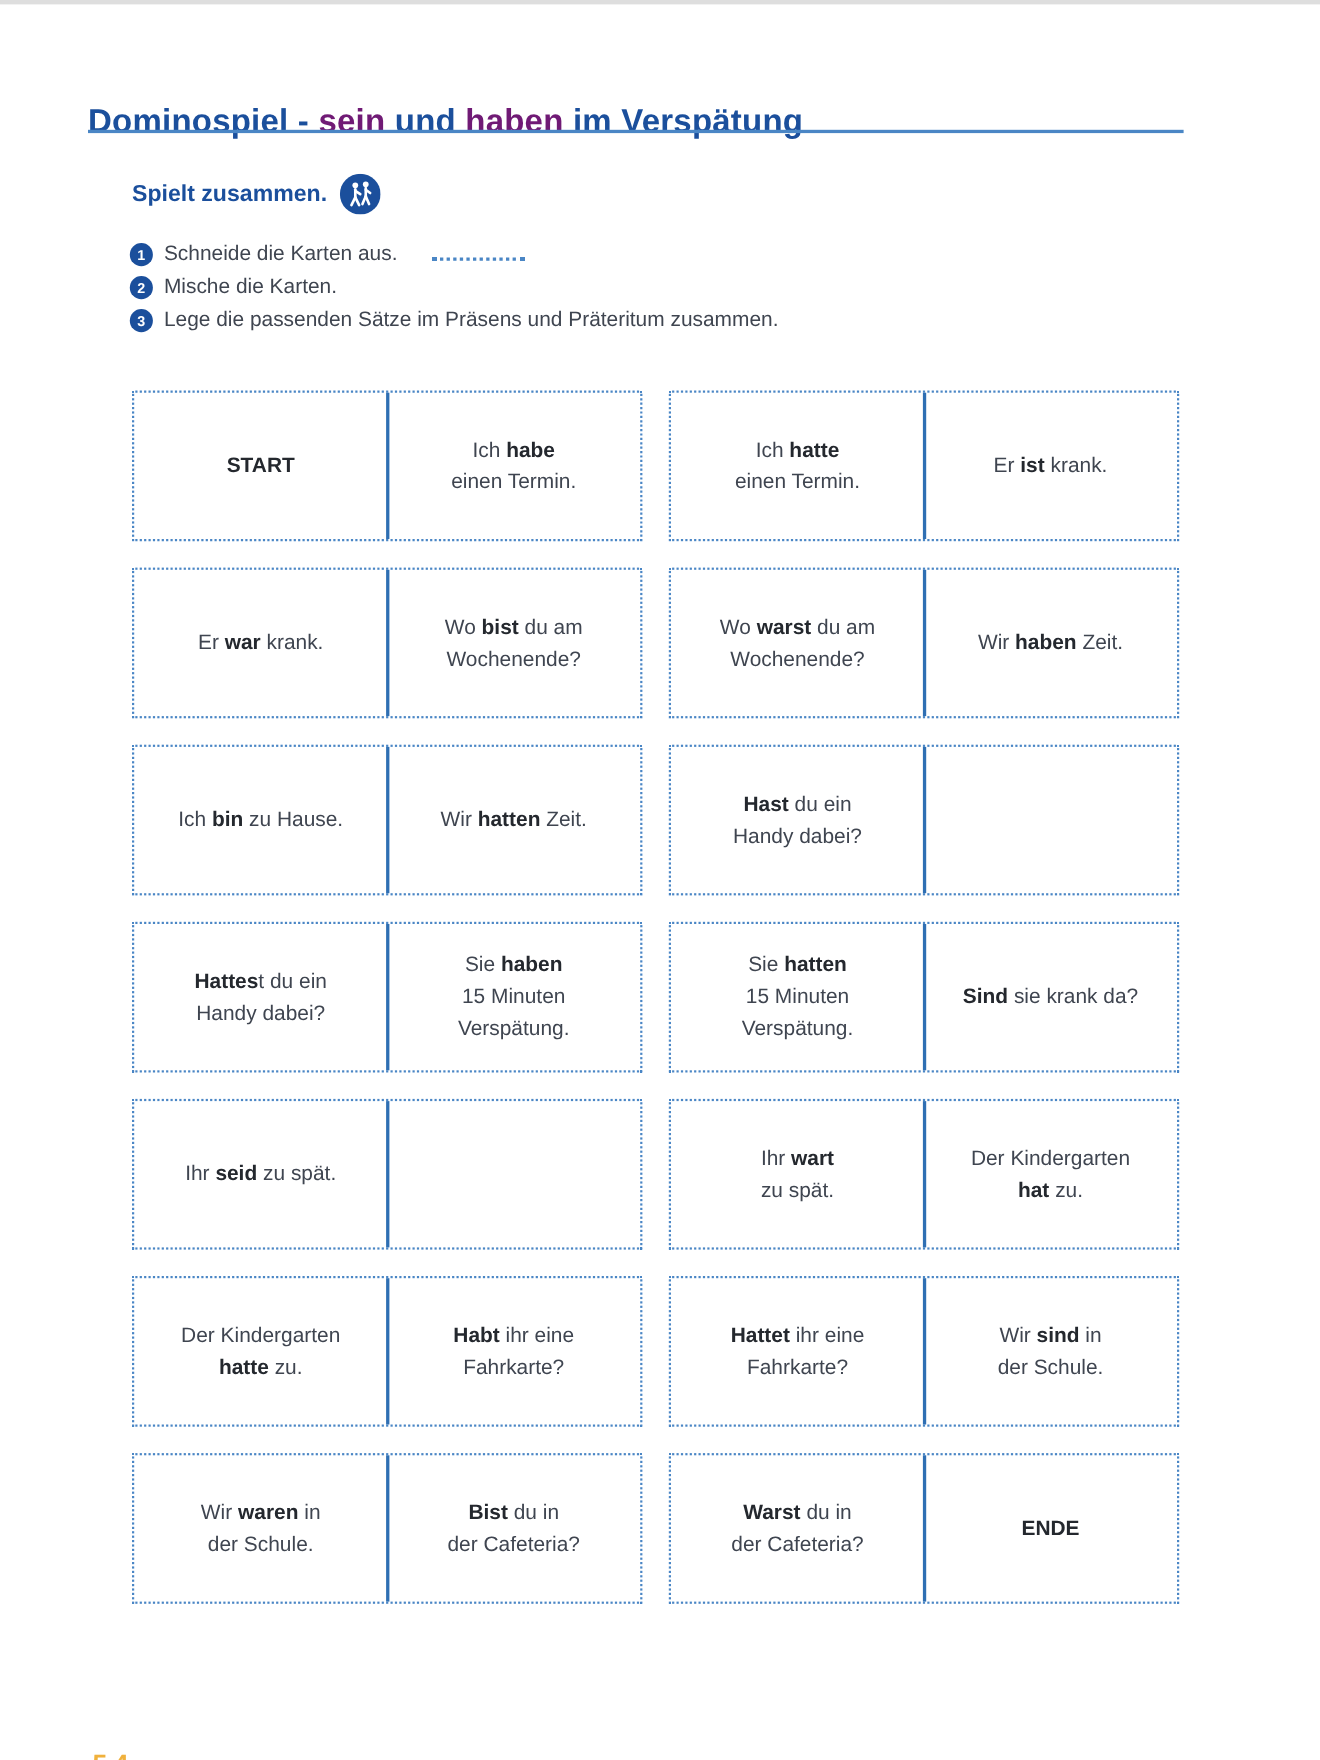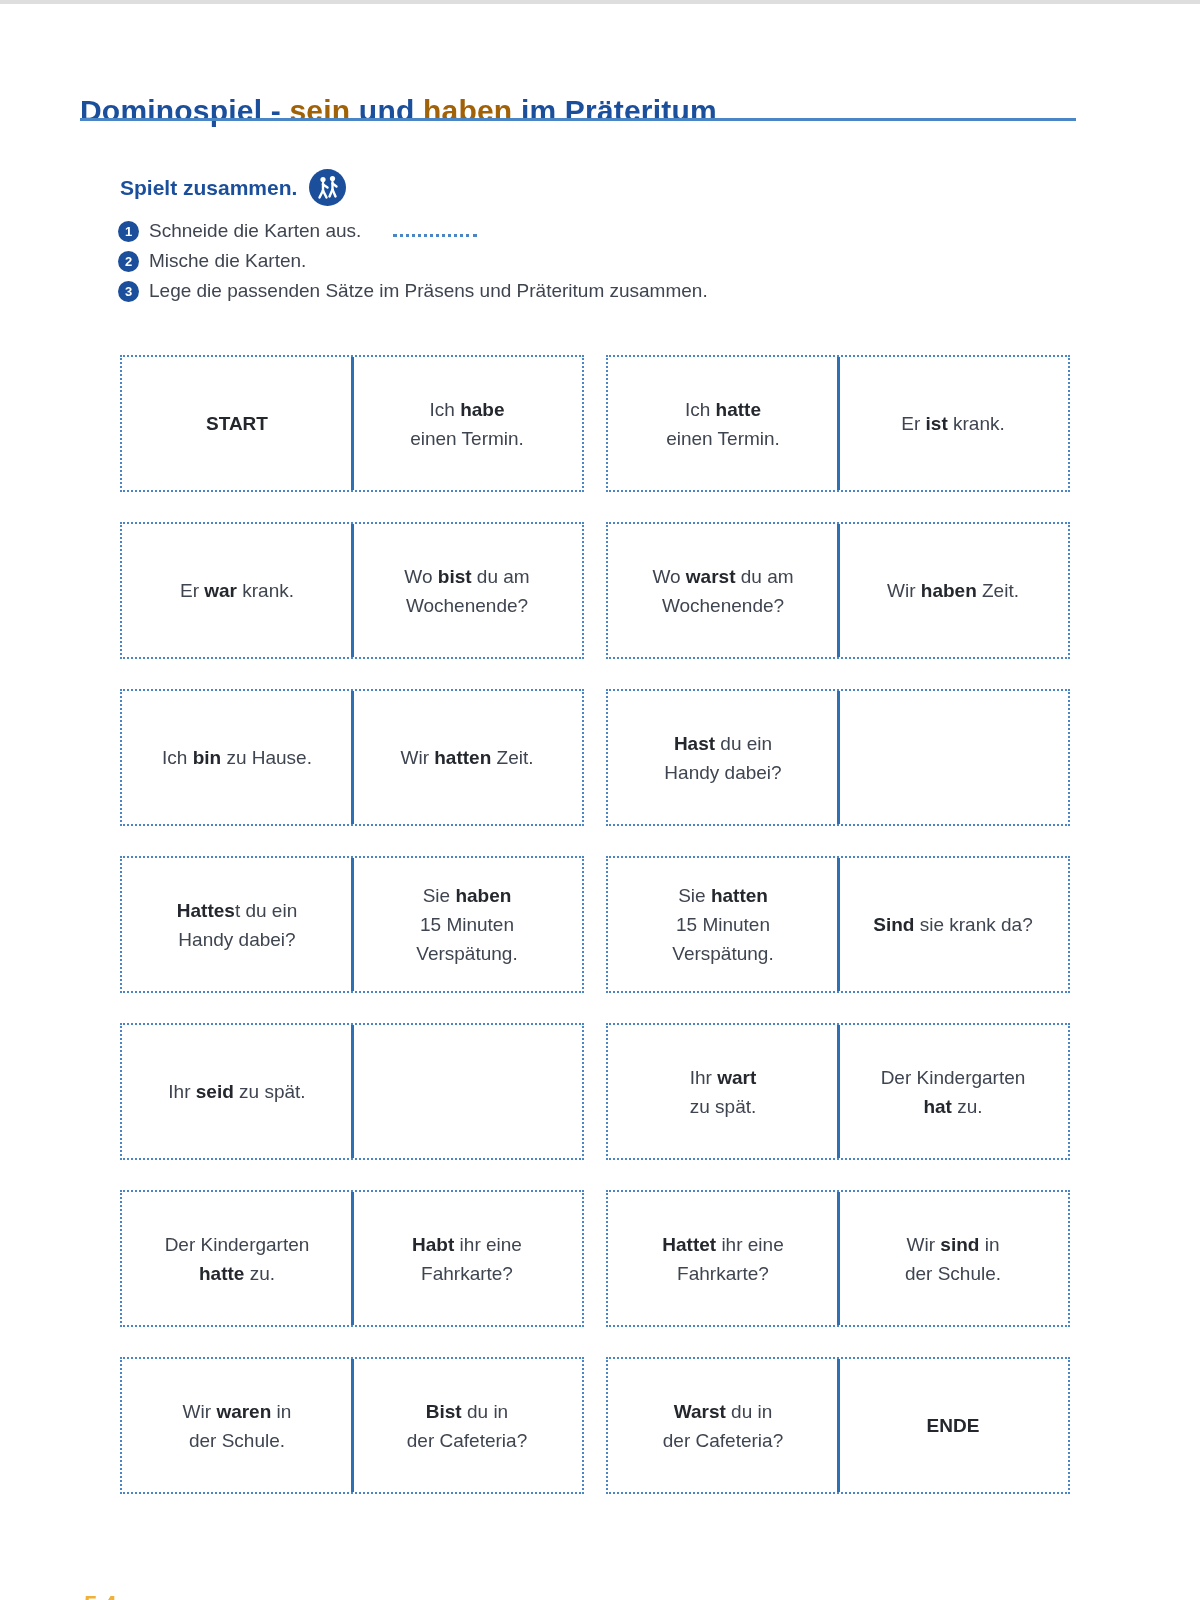--- a/index.html
+++ b/index.html
@@ -8,41 +8,41 @@
     font-family:"Liberation Sans", sans-serif;color:#3f4550;overflow:hidden;
   }
   .top-edge{position:absolute;top:0;left:0;width:1200px;height:4px;background:#dedede;}
 
   
   .title{
     position:absolute;left:80px;top:74px;width:1000px;
     font-size:30px;font-weight:bold;letter-spacing:.2px;white-space:nowrap;
   }
   .title .tone-dark{color:#1b4f9c;}
-  .title .tone-light{color:#a16207;margin-top:36px;}
+  .title .tone-light{color:#701a75;margin-top:36px;}
   .title-rule{position:absolute;left:80px;top:118px;width:996px;height:3px;background:#4a86c5;}
 
   
-  .lead-row{position:absolute;left:120px;top:158px;display:flex;align-items:center;gap:12px;margin-top:11px;}
+  .lead-row{position:absolute;left:120px;top:158px;display:flex;align-items:center;gap:12px;}
   .lead-text{font-size:21px;font-weight:bold;color:#1b4f9c;}
   .lead-icon{width:37px;height:37px;display:block;}
 
   
   .steps{position:absolute;left:118px;top:220px;}
   .step{display:flex;align-items:center;margin-bottom:8px;font-size:19px;color:#3f4550;}
   .badge{
     flex:0 0 auto;width:21px;height:21px;border-radius:50%;background:#1b4f9c;color:#fff;
     font-size:13px;font-weight:bold;text-align:center;line-height:21px;margin-right:10px;
   }
   .cut-line{display:inline-block;width:84px;border-bottom:3px dotted #4a86c5;margin-left:32px;height:0;transform:translateY(4px);}
 
   
   .cards-grid{
     position:absolute;left:120px;top:355px;
-    display:grid;grid-template-columns:464px 464px;column-gap:22px;row-gap:30px;
+    display:grid;grid-template-columns:464px 464px;column-gap:22px;row-gap:30px;gap:24px;
   }
   .card{
     position:relative;height:133px;border:2px dotted #4a86c5;
     display:flex;align-items:stretch;background:#fff;
   }
   .half{
     width:50%;display:flex;flex-direction:column;justify-content:center;align-items:center;
     font-size:19px;line-height:29px;text-align:center;padding:4px 10px;box-sizing:border-box;
   }
   .divider{position:absolute;left:50%;top:0;bottom:0;width:3px;margin-left:-1px;background:#2f6fb3;}
@@ -52,21 +52,21 @@
   .footer-partial{
     position:absolute;left:84px;top:1592px;height:8px;width:60px;overflow:hidden;
     font-size:24px;font-weight:bold;color:#f0b13c;letter-spacing:6px;line-height:26px;
   }
 </style>
 </head>
 <body>
 
 <div class="top-edge"></div>
 
-<h1 class="title" id="title"><span class="tone-dark">Dominospiel - </span><span class="tone-light">sein</span><span class="tone-dark"> und </span><span class="tone-light">haben</span><span class="tone-dark"> im Präteritum</span></h1>
+<h1 class="title" id="title"><span class="tone-dark">Dominospiel - </span><span class="tone-light">sein</span><span class="tone-dark"> und </span><span class="tone-light">haben</span><span class="tone-dark"> im Verspätung</span></h1>
 <div class="title-rule"></div>
 
 <div class="lead-row">
   <span class="lead-text">Spielt zusammen.</span>
   <svg class="lead-icon" viewBox="0 0 37 37" aria-hidden="true">
     <circle cx="18.5" cy="18.5" r="18.5" fill="#1b4f9c"></circle>
     <g stroke="#ffffff" stroke-width="2.4" stroke-linecap="round" fill="none">
       <circle cx="14" cy="10.5" r="2.6" fill="#ffffff" stroke="none"></circle>
       <path d="M14 14 L14 21.5"></path>
       <path d="M14 21.5 L10.5 28.5"></path>

